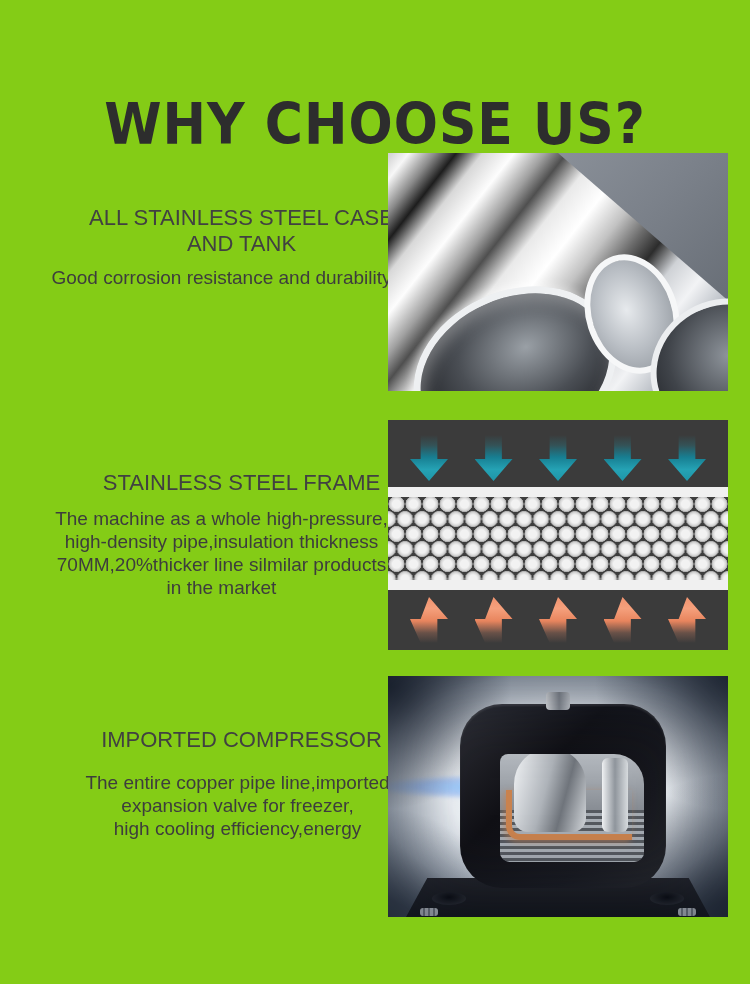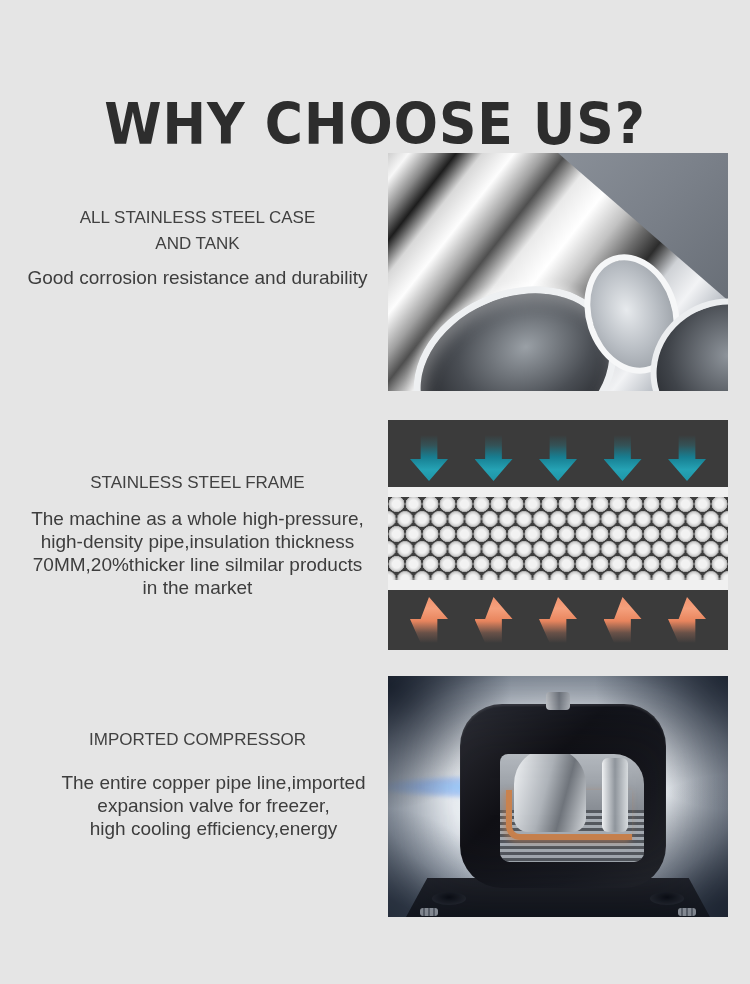--- a/index.html
+++ b/index.html
@@ -1,27 +1,27 @@
 <!DOCTYPE html>
 <html><head>
 <meta charset="utf-8">
 <style>
   html,body{margin:0;padding:0;background:#ffffff;}
-  .page{position:relative;width:750px;height:984px;background:#e5e5e5;overflow:hidden;
+  .page{position:relative;width:750px;height:984px;background:#84cc16;overflow:hidden;
         font-family:"Liberation Sans",sans-serif;}
 
   
   .title{position:absolute;top:56px;left:0;width:100%;text-align:center;
          font-family:"DejaVu Sans",sans-serif;font-weight:900;font-size:52px;
          color:#2d2d2d;letter-spacing:1px;transform:scaleY(1.1);transform-origin:center top;}
 
   
   .textblock{position:absolute;left:0;width:395px;text-align:center;}
-  .heading{font-size:17px;line-height:26px;color:#414141;}
-  .bodytext{font-size:19px;line-height:23px;color:#3d3d3d;}
+  .heading{font-size:22px;line-height:26px;color:#414141;padding-left:44px;}
+  .bodytext{font-size:19px;line-height:23px;color:#3d3d3d;margin-left:24px;}
   .h1{top:205px;} .b1{top:266px;}
   .h2{top:470px;} .b2{top:507px;}
   .h3{top:727px;} .b3{top:771px;padding-left:16px;}
 
   
   .fig{position:absolute;left:388px;width:340px;overflow:hidden;}
 
   
   .fig-pipes{top:153px;height:238px;
     background:linear-gradient(128deg,

